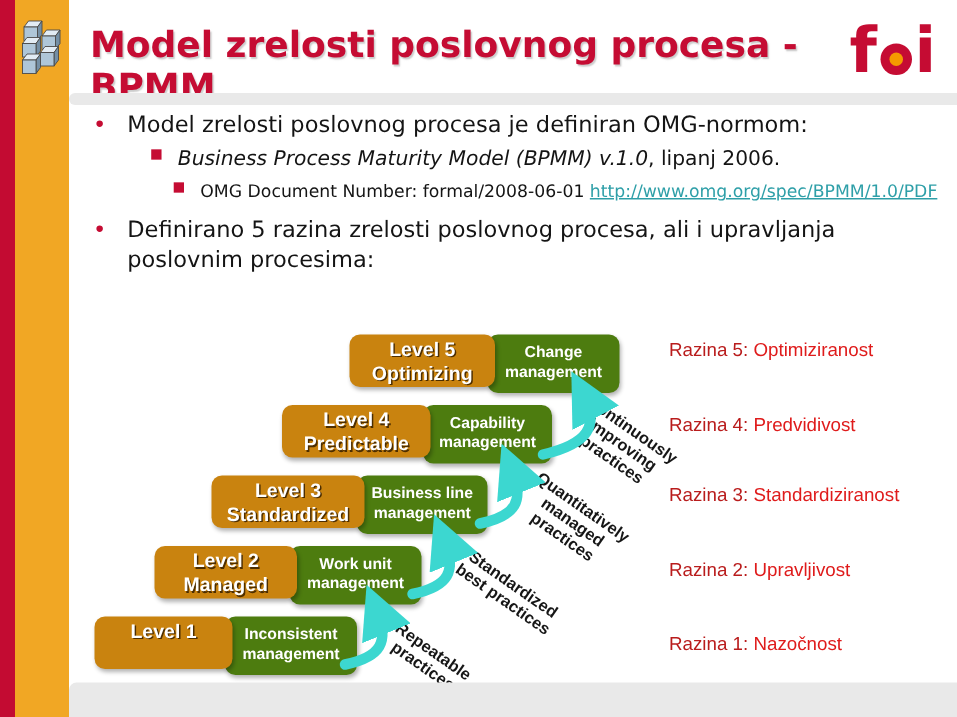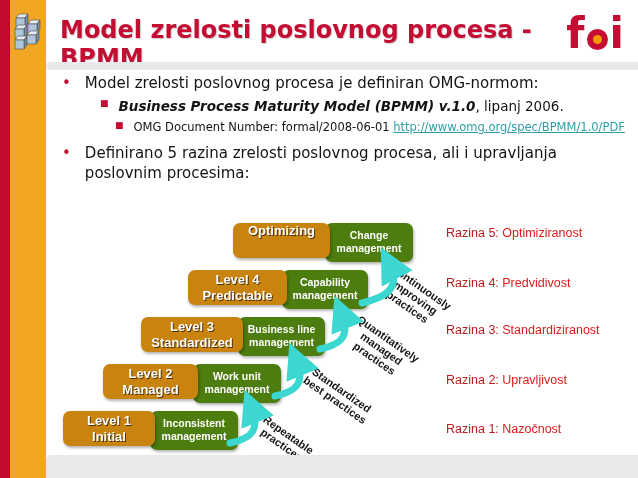--- a/index.html
+++ b/index.html
@@ -24,21 +24,21 @@
   .top-strip{position:absolute;left:46px;top:62px;width:592px;height:8px;background:#E9E9E9;border-radius:4px 0 0 4px;}
   .footer-strip{position:absolute;left:46px;top:455px;width:592px;height:23px;background:#E9E9E9;border-radius:5px 0 0 0;}
   
   .bullet-line{position:absolute;color:#141414;}
   .b1{left:62px;top:74px;font-size:15px;max-width:545px;}
   .b2{left:100px;top:98px;font-size:13.5px;}
   .b3{left:115px;top:120px;font-size:11.5px;}
   .b4{left:62px;top:143px;font-size:15px;max-width:545px;line-height:1.35;}
   .dot-bullet{color:#C50C33;margin-right:14px;}
   .sq-bullet{color:#C50C33;font-size:9px;vertical-align:2px;margin-right:10px;}
-  .bold-italic{font-weight:bold;font-style:italic;}
+  .bold-italic{font-weight:normal;font-style:italic;}
   a.doc-link{color:#2E9FA8;margin-top:40px;}
   .b-row{display:flex;align-items:flex-start;}
   
   .lvl{position:absolute;border-radius:7px;text-align:center;box-shadow:1px 2px 3px rgba(0,0,0,.3);}
   .orange{background:#C9830F;height:35px;z-index:3;font-family:"Liberation Sans",sans-serif;}
   .orange .l1,.orange .l2{
     font-size:13px;font-weight:bold;color:#fff;line-height:16px;
     text-shadow:1px 1px 0 #4d2e00;
   }
   .orange .l1{margin-top:2px;}
@@ -119,20 +119,21 @@
 <div class="bullet-line b4 b-row">
   <span class="dot-bullet">•</span>
   <span>Definirano 5 razina zrelosti poslovnog procesa, ali i upravljanja poslovnim procesima:</span>
 </div>
 
 <div class="lvl navy" style="left:325px;top:223px;width:88px">
   <div class="l1">Change</div>
   <div class="l2">management</div>
 </div>
 <div class="lvl orange" style="left:233px;top:223px;width:97px">
+  <div class="l1">Level 5</div>
   <div class="l2">Optimizing</div>
 </div>
 
 <div class="lvl navy" style="left:282px;top:270px;width:86px">
   <div class="l1">Capability</div>
   <div class="l2">management</div>
 </div>
 <div class="lvl orange" style="left:188px;top:270px;width:99px">
   <div class="l1">Level 4</div>
   <div class="l2">Predictable</div>
@@ -155,21 +156,20 @@
   <div class="l1">Level 2</div>
   <div class="l2">Managed</div>
 </div>
 
 <div class="lvl navy" style="left:150px;top:411px;width:88px">
   <div class="l1">Inconsistent</div>
   <div class="l2">management</div>
 </div>
 <div class="lvl orange" style="left:63px;top:411px;width:92px">
   <div class="l1">Level 1</div>
-  <div class="l2">Initial</div>
 </div>
 
 <svg class="arrows-svg" width="638" height="478">
   <defs>
     <marker id="ah" markerWidth="5" markerHeight="5" refX="2.5" refY="2.5" orient="auto">
       <path d="M0,0 L5,2.5 L0,5 z" fill="#3CD7D0"></path>
     </marker>
   </defs>
   <path d="M 230 443 C 254 438 260 428 251 406" stroke="#3CD7D0" stroke-width="7" fill="none" stroke-linecap="round" marker-end="url(#ah)"></path>
   <path d="M 275 396 C 299 391 305 381 296 359" stroke="#3CD7D0" stroke-width="7" fill="none" stroke-linecap="round" marker-end="url(#ah)"></path>

